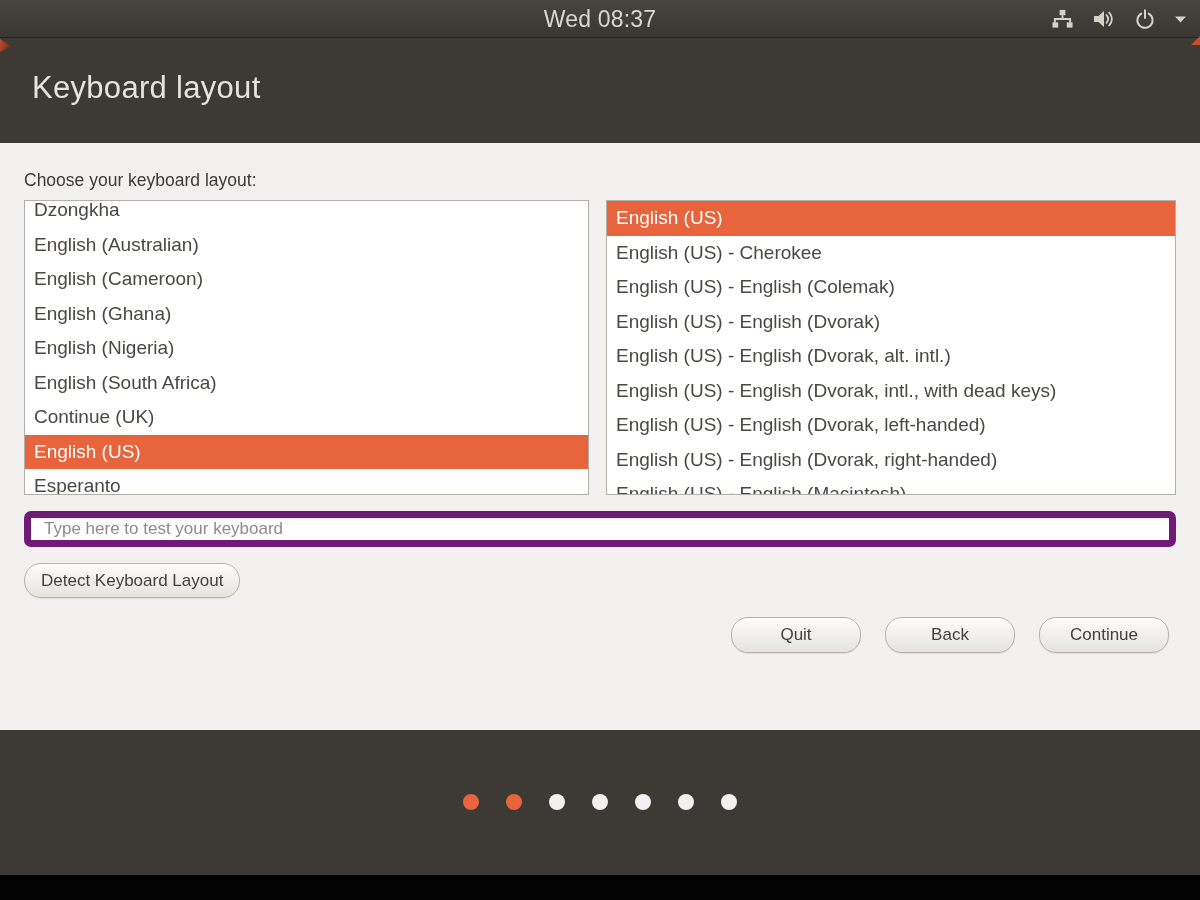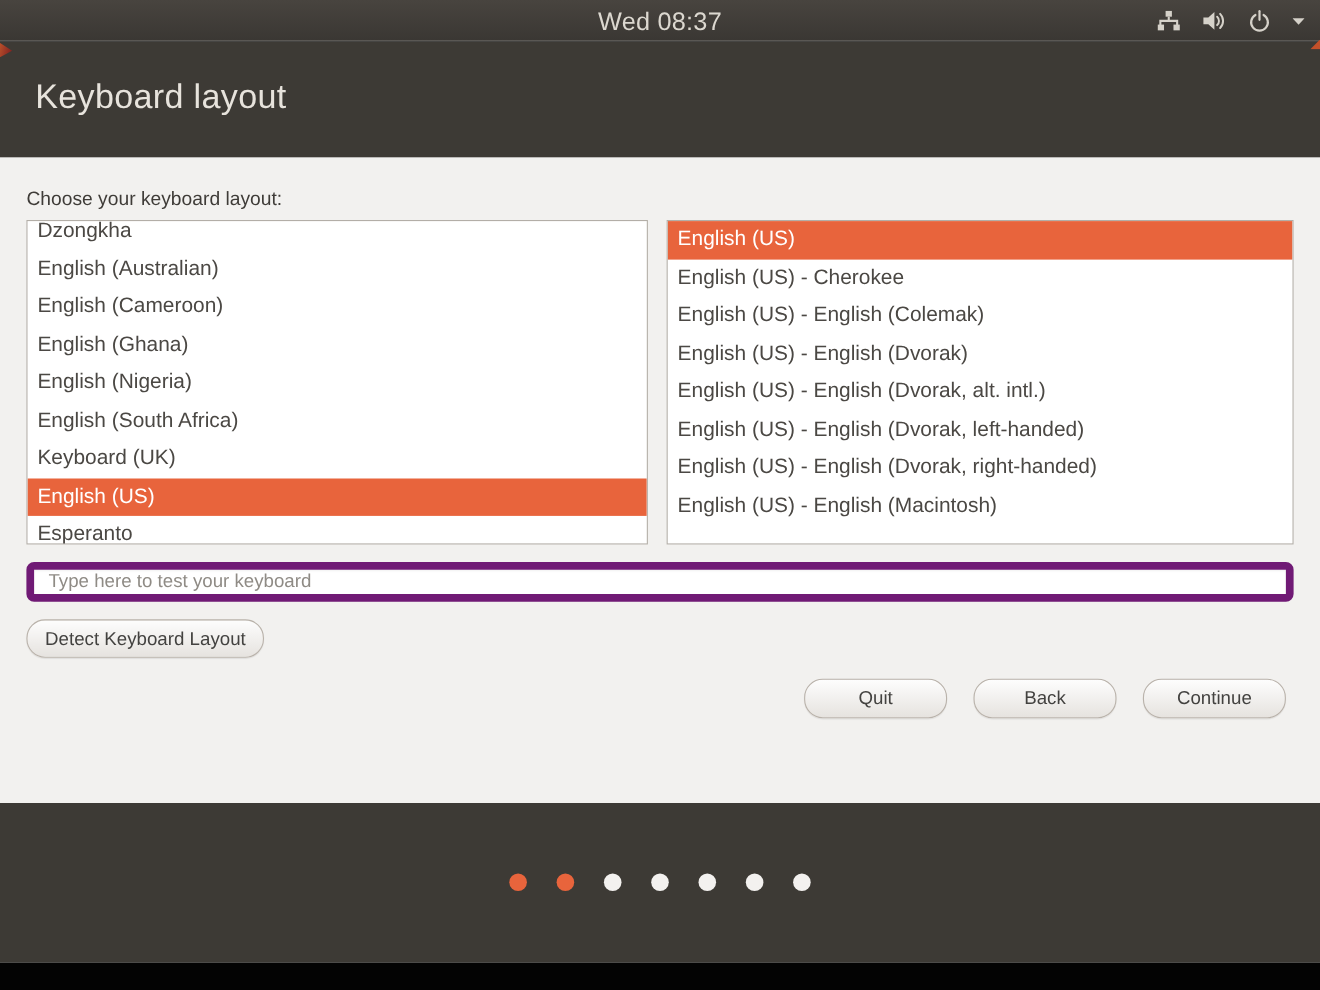--- a/index.html
+++ b/index.html
@@ -122,30 +122,31 @@
 <div class="content">
   <div class="choose-label">Choose your keyboard layout:</div>
   <div class="lists">
     <div class="list" id="layout-list">
         <div class="row">Dzongkha</div>
         <div class="row">English (Australian)</div>
         <div class="row">English (Cameroon)</div>
         <div class="row">English (Ghana)</div>
         <div class="row">English (Nigeria)</div>
         <div class="row">English (South Africa)</div>
-        <div class="row">Keyboard (UK)</div>
+        <div class="row">Continue (UK)</div>
         <div class="row selected">English (US)</div>
         <div class="row">Esperanto</div>
       </div>
     <div class="list" id="variant-list">
         <div class="row selected">English (US)</div>
         <div class="row">English (US) - Cherokee</div>
         <div class="row">English (US) - English (Colemak)</div>
         <div class="row">English (US) - English (Dvorak)</div>
         <div class="row">English (US) - English (Dvorak, alt. intl.)</div>
+        <div class="row">English (US) - English (Dvorak, intl., with dead keys)</div>
         <div class="row">English (US) - English (Dvorak, left-handed)</div>
         <div class="row">English (US) - English (Dvorak, right-handed)</div>
         <div class="row">English (US) - English (Macintosh)</div>
       </div>
   </div>
   <input class="test-input" type="text" placeholder="Type here to test your keyboard" style="">
   <div>
     <button class="btn detect">Detect Keyboard Layout</button>
   </div>
   <div class="nav-buttons">

